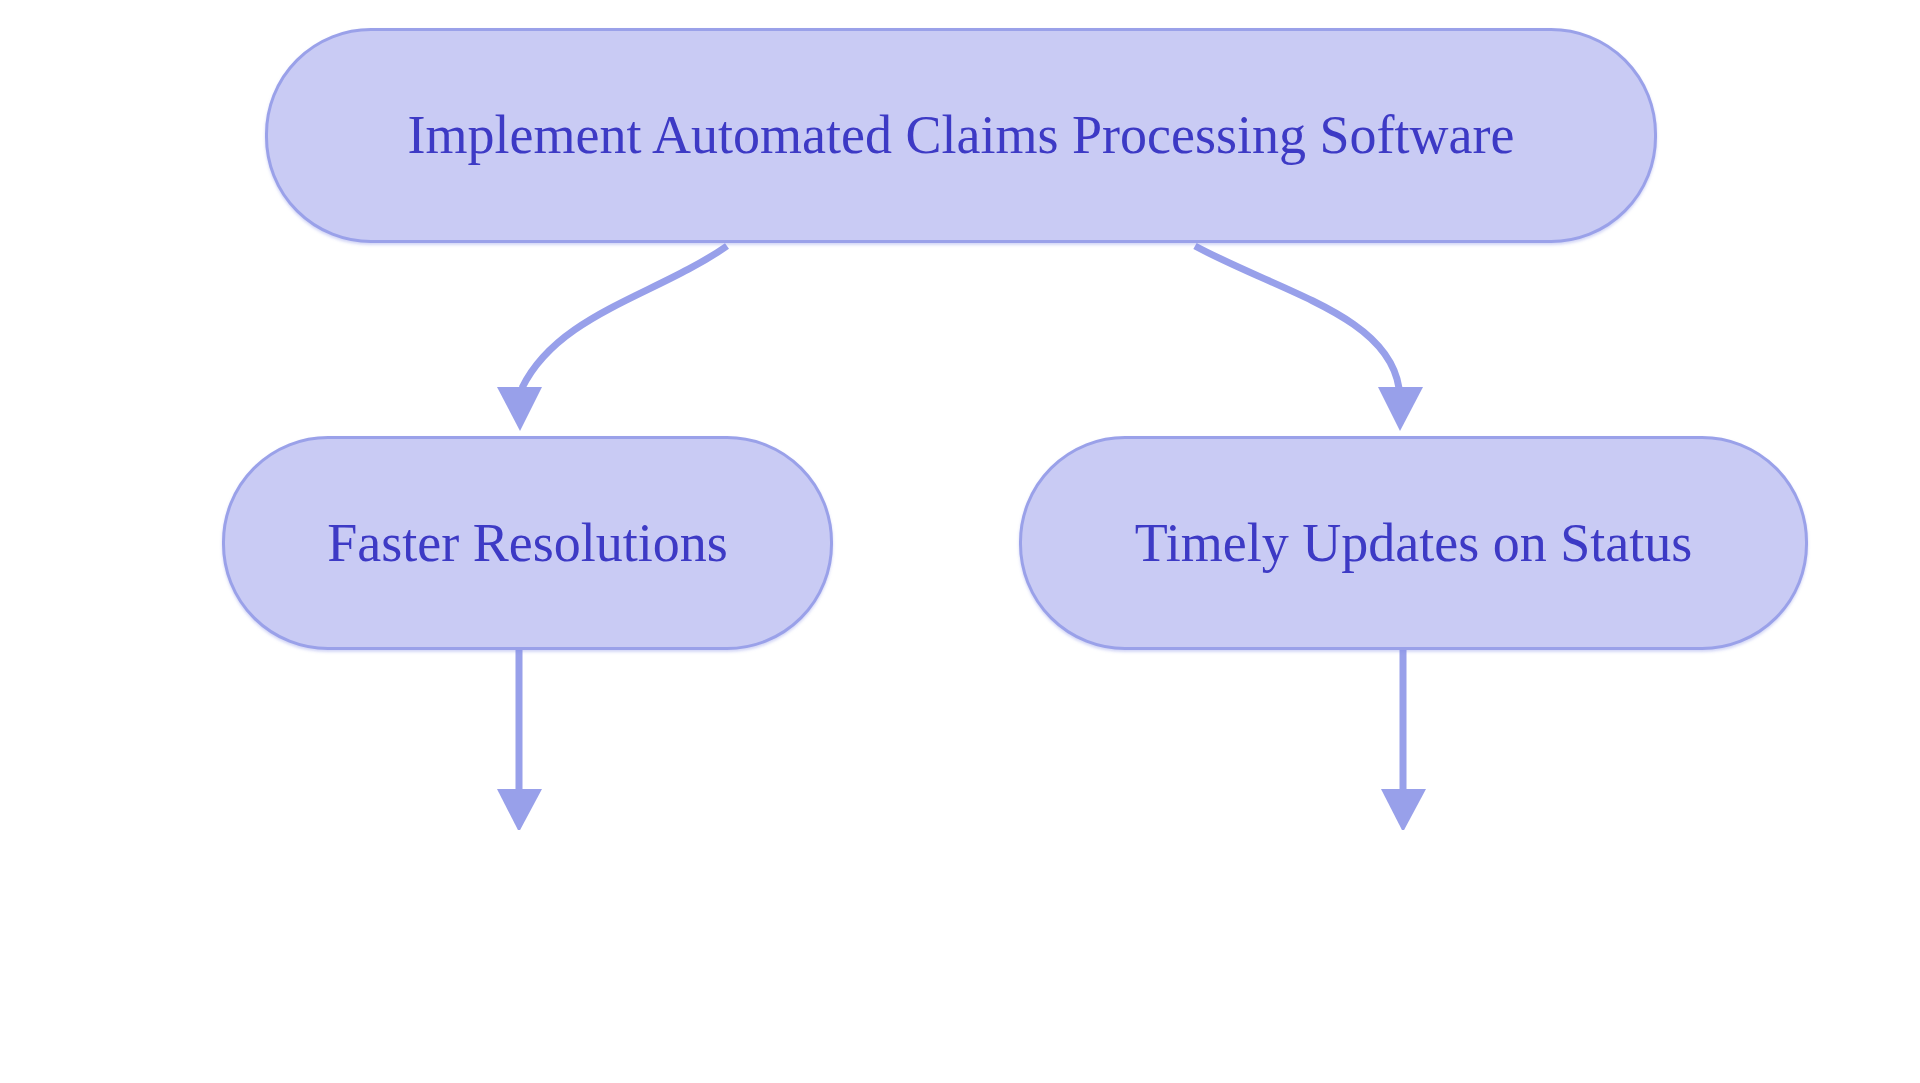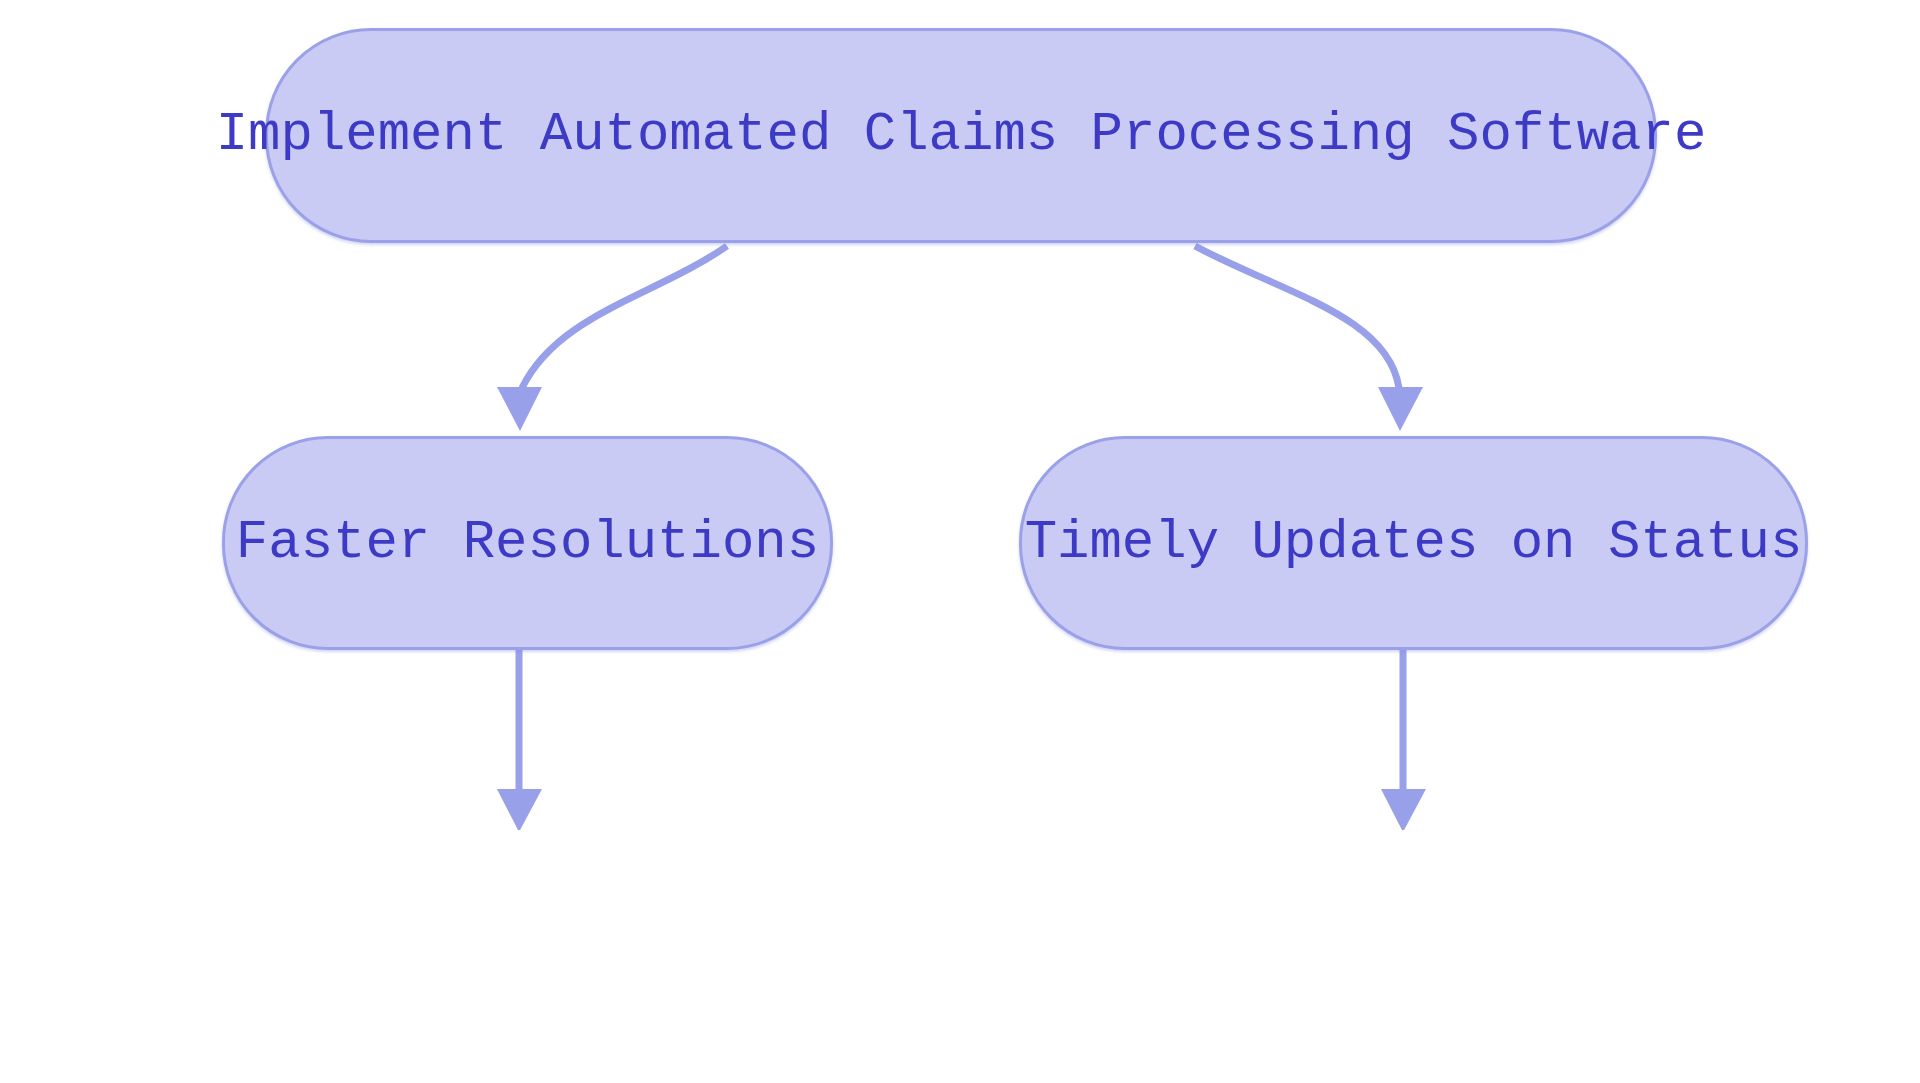--- a/index.html
+++ b/index.html
@@ -7,21 +7,21 @@
     --node_fill:#c9cbf4;
     --node_border:#9aa1e9;
     --arrow:#98a0ea;
     --text:#3d3ac5;
   }
   html,body{margin:0;padding:0;background:var(--background);}
   .canvas{
     position:relative;
     width:1920px;height:830px;
     background:var(--background);
-    font-family:Liberation Mono, monospace;
+    font-family:Liberation Serif, serif;
     overflow:hidden;
   }
   .edges{
     position:absolute;left:0;top:0;width:1920px;height:1083px;
     z-index:1;
   }
   .edges path{
     stroke:var(--arrow);
     stroke-width:7;
     fill:none;

